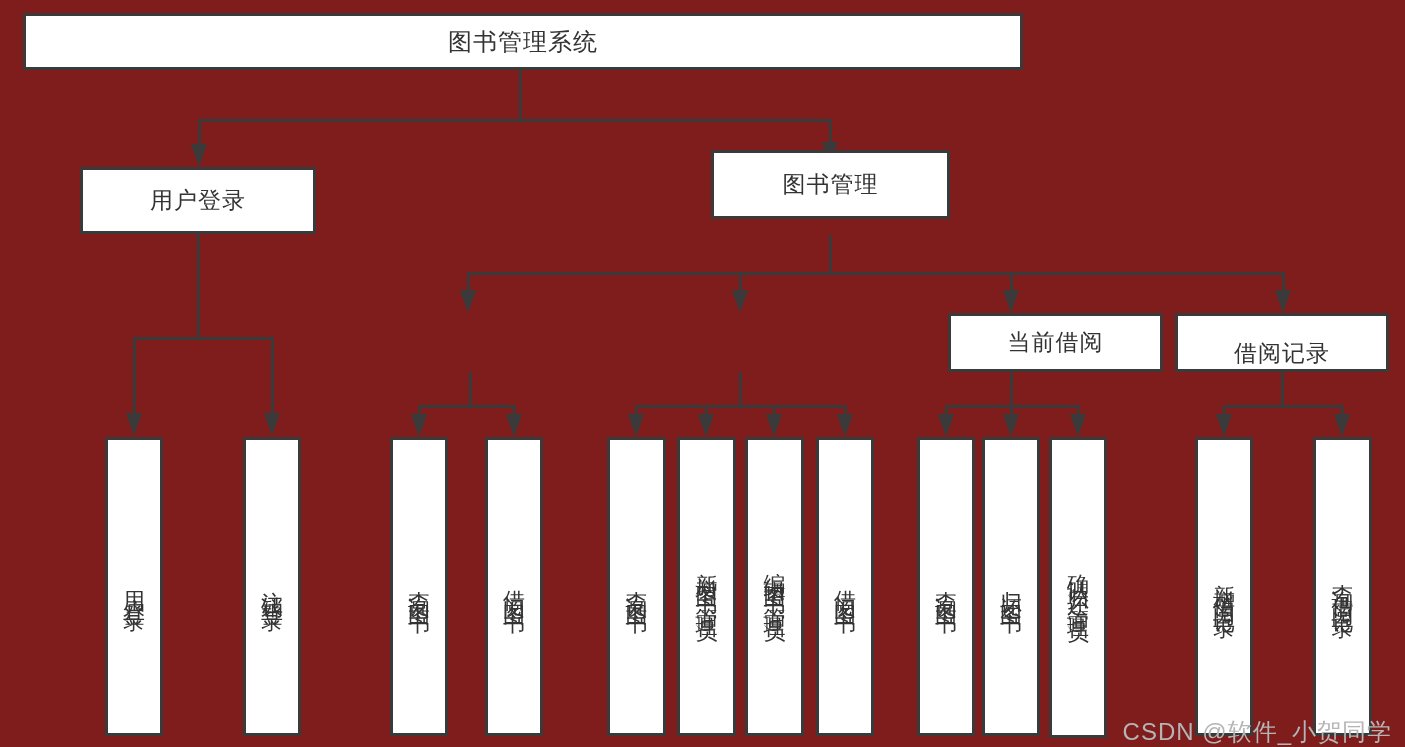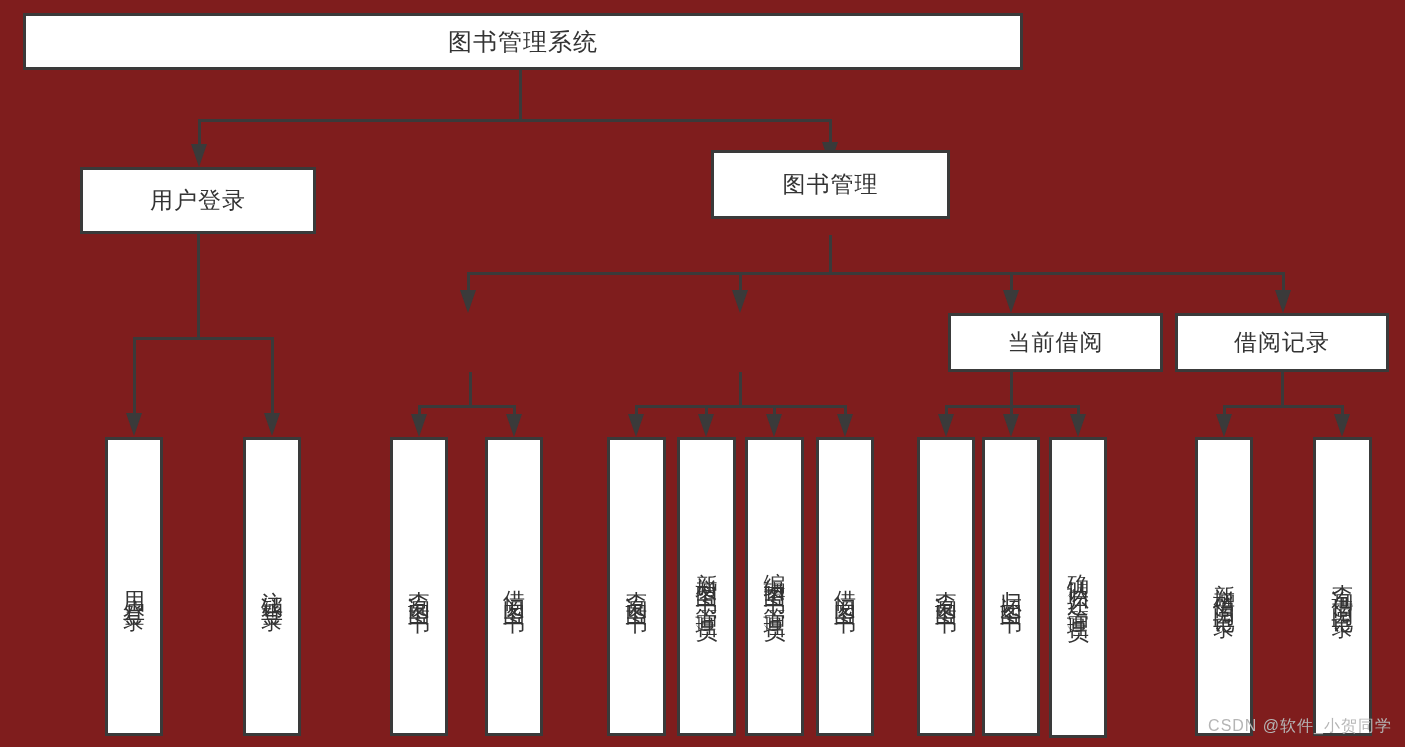--- a/index.html
+++ b/index.html
@@ -20,21 +20,21 @@
   }
   .vline { position:absolute; width:3px; background:#3a3a3a; }
   .hline { position:absolute; height:3px; background:#3a3a3a; }
   .arrow {
     position:absolute; width:0; height:0;
     border-left:8px solid transparent; border-right:8px solid transparent;
     border-top:23px solid #3a3a3a;
   }
   .watermark {
     position:absolute; top:716px; right:13px;
-    color:#b5b5b5; font-size:16px; letter-spacing:1px; z-index:5;
+    color:#b5b5b5; font-size:24px; letter-spacing:1px; z-index:5;
     white-space:nowrap;
   }
 </style>
 </head>
 <body>
 
 <div class="canvas">
 
   <div class="box box-h box-root" style="left:23px;top:13px;width:1000px;height:57px;">
     <span>图书管理系统</span>
@@ -74,21 +74,21 @@
     <i class="arrow" style="left:732px;top:290px;"></i>
     <i class="vline" style="left:1010px;top:272px;height:20px;"></i>
     <i class="arrow" style="left:1003px;top:290px;"></i>
     <i class="vline" style="left:1282px;top:272px;height:20px;"></i>
     <i class="arrow" style="left:1275px;top:290px;"></i>
   </div>
 
   <div class="box box-h" style="left:904px;top:313px;width:215px;height:59px;margin-left:44px;">
     <span>当前借阅</span>
   </div>
-  <div class="box box-h" style="left:1175px;top:313px;width:214px;height:59px;">
+  <div class="box box-h" style="left:1175px;top:313px;width:214px;height:59px;align-items:flex-end;">
     <span>借阅记录</span>
   </div>
 
   <div>
     <i class="vline" style="left:469px;top:372px;height:34px;"></i>
     <i class="hline" style="left:418px;top:405px;width:98px;"></i>
     <i class="vline" style="left:418px;top:405px;height:11px;"></i>
     <i class="arrow" style="left:411px;top:414px;"></i>
     <i class="vline" style="left:513px;top:405px;height:11px;"></i>
     <i class="arrow" style="left:506px;top:414px;"></i>

